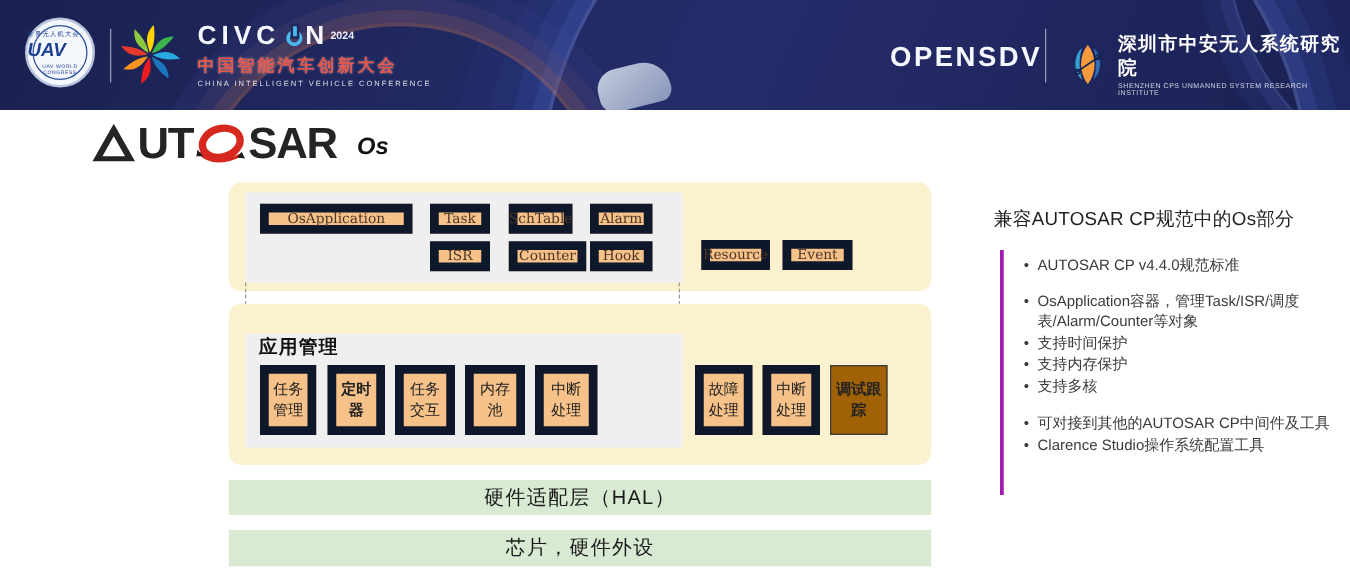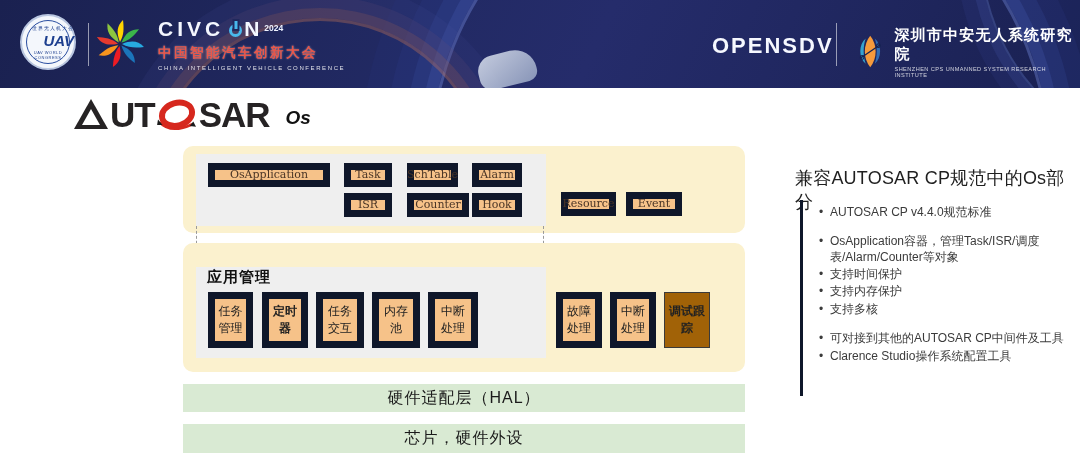--- a/index.html
+++ b/index.html
@@ -34,21 +34,21 @@
     box-shadow:0 0 0 10px rgba(80,100,190,.18), 0 0 0 24px rgba(66,86,176,.12);
   }
   .banner-vehicle {
     position:absolute; left:478px; top:52px; width:58px; height:34px;
     background:linear-gradient(150deg,#dfe6f2,#9aa8c6);
     border-radius:16px 22px 10px 12px; opacity:.85; transform:rotate(-14deg);
   }
   .uav-badge {
     position:absolute; left:20px; top:14px; width:56px; height:56px; border-radius:50%;
     background:#f4f7fc; border:2px solid #b9c6e0; display:flex; flex-direction:column;
-    align-items:flex-end; justify-content:center; color:#1d3f8f; text-align:center;
+    align-items:flex-start; justify-content:center; color:#1d3f8f; text-align:center;
   }
   .uav-badge .ring { position:absolute; inset:4px; border:1px solid #2a4ea0; border-radius:50%; }
   .uav-arc-top { font-size:5px; letter-spacing:1px; color:#1d3f8f; margin-bottom:1px; }
   .uav-core { font-size:15px; font-weight:bold; font-style:italic; letter-spacing:0; }
   .uav-arc-bot { font-size:4px; letter-spacing:.5px; color:#1d3f8f; margin-top:1px; }
   .vdivider { position:absolute; width:1px; background:rgba(255,255,255,.55); }
   .dv1 { left:88px; top:23px; height:43px; }
   .dv2 { left:836px; top:23px; height:43px; }
   .starburst { position:absolute; left:94px; top:18px; }
   .civc { position:absolute; left:158px; top:17px; color:#fff; }
@@ -111,24 +111,24 @@
     color:#111; letter-spacing:1px; }
   .greenbar {
     position:absolute; left:183px; width:562px; background:#D9EAD3;
     display:flex; align-items:center; justify-content:center;
     font-size:16px; color:#1a1a1a; letter-spacing:1px; font-weight:500;
   }
   .gb1 { top:384px; height:28px; }
   .gb2 { top:424px; height:29px; }
 
   
-  .rp-title { position:absolute; left:795px; top:166px; font-size:18px; color:#1f1f1f;
+  .rp-title { position:absolute; left:795px; top:166px; font-size:15px; color:#1f1f1f;
     letter-spacing:.2px; }
   .rp-list { position:absolute; left:800px; top:200px; width:272px;
-    border-left:3px solid #0f172a; padding:3px 0 10px 16px; min-height:196px; }
+    border-left:3px solid #a21caf; padding:3px 0 10px 16px; min-height:196px; }
   .rp-group { margin-bottom:14px; }
   .rp-group:last-child { margin-bottom:0; }
   .rp-item { position:relative; font-size:12px; color:#3b3b3b; line-height:1.28;
     padding-left:11px; margin:2px 0; }
   .rp-item::before { content:"\2022"; position:absolute; left:0; top:0; color:#3b3b3b; }
 </style>
 </head>
 <body>
 
 <div class="slide">

